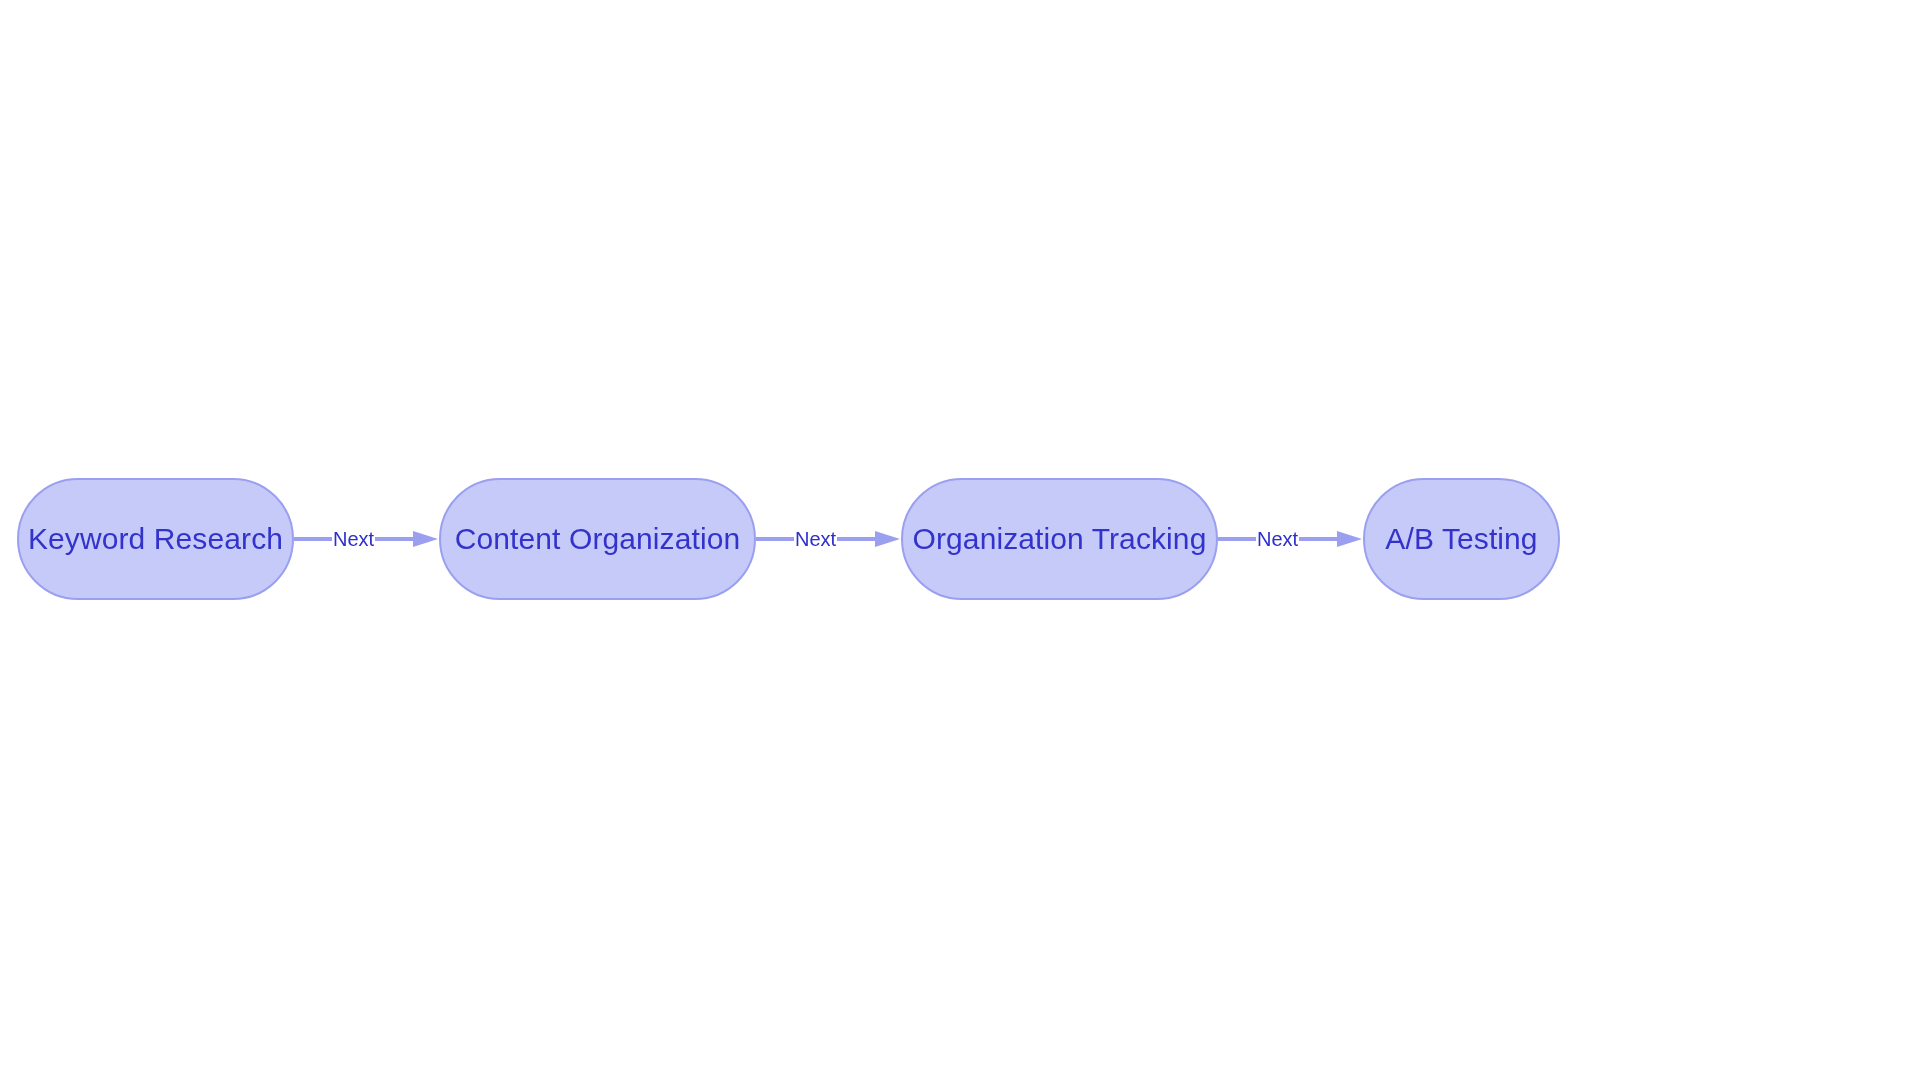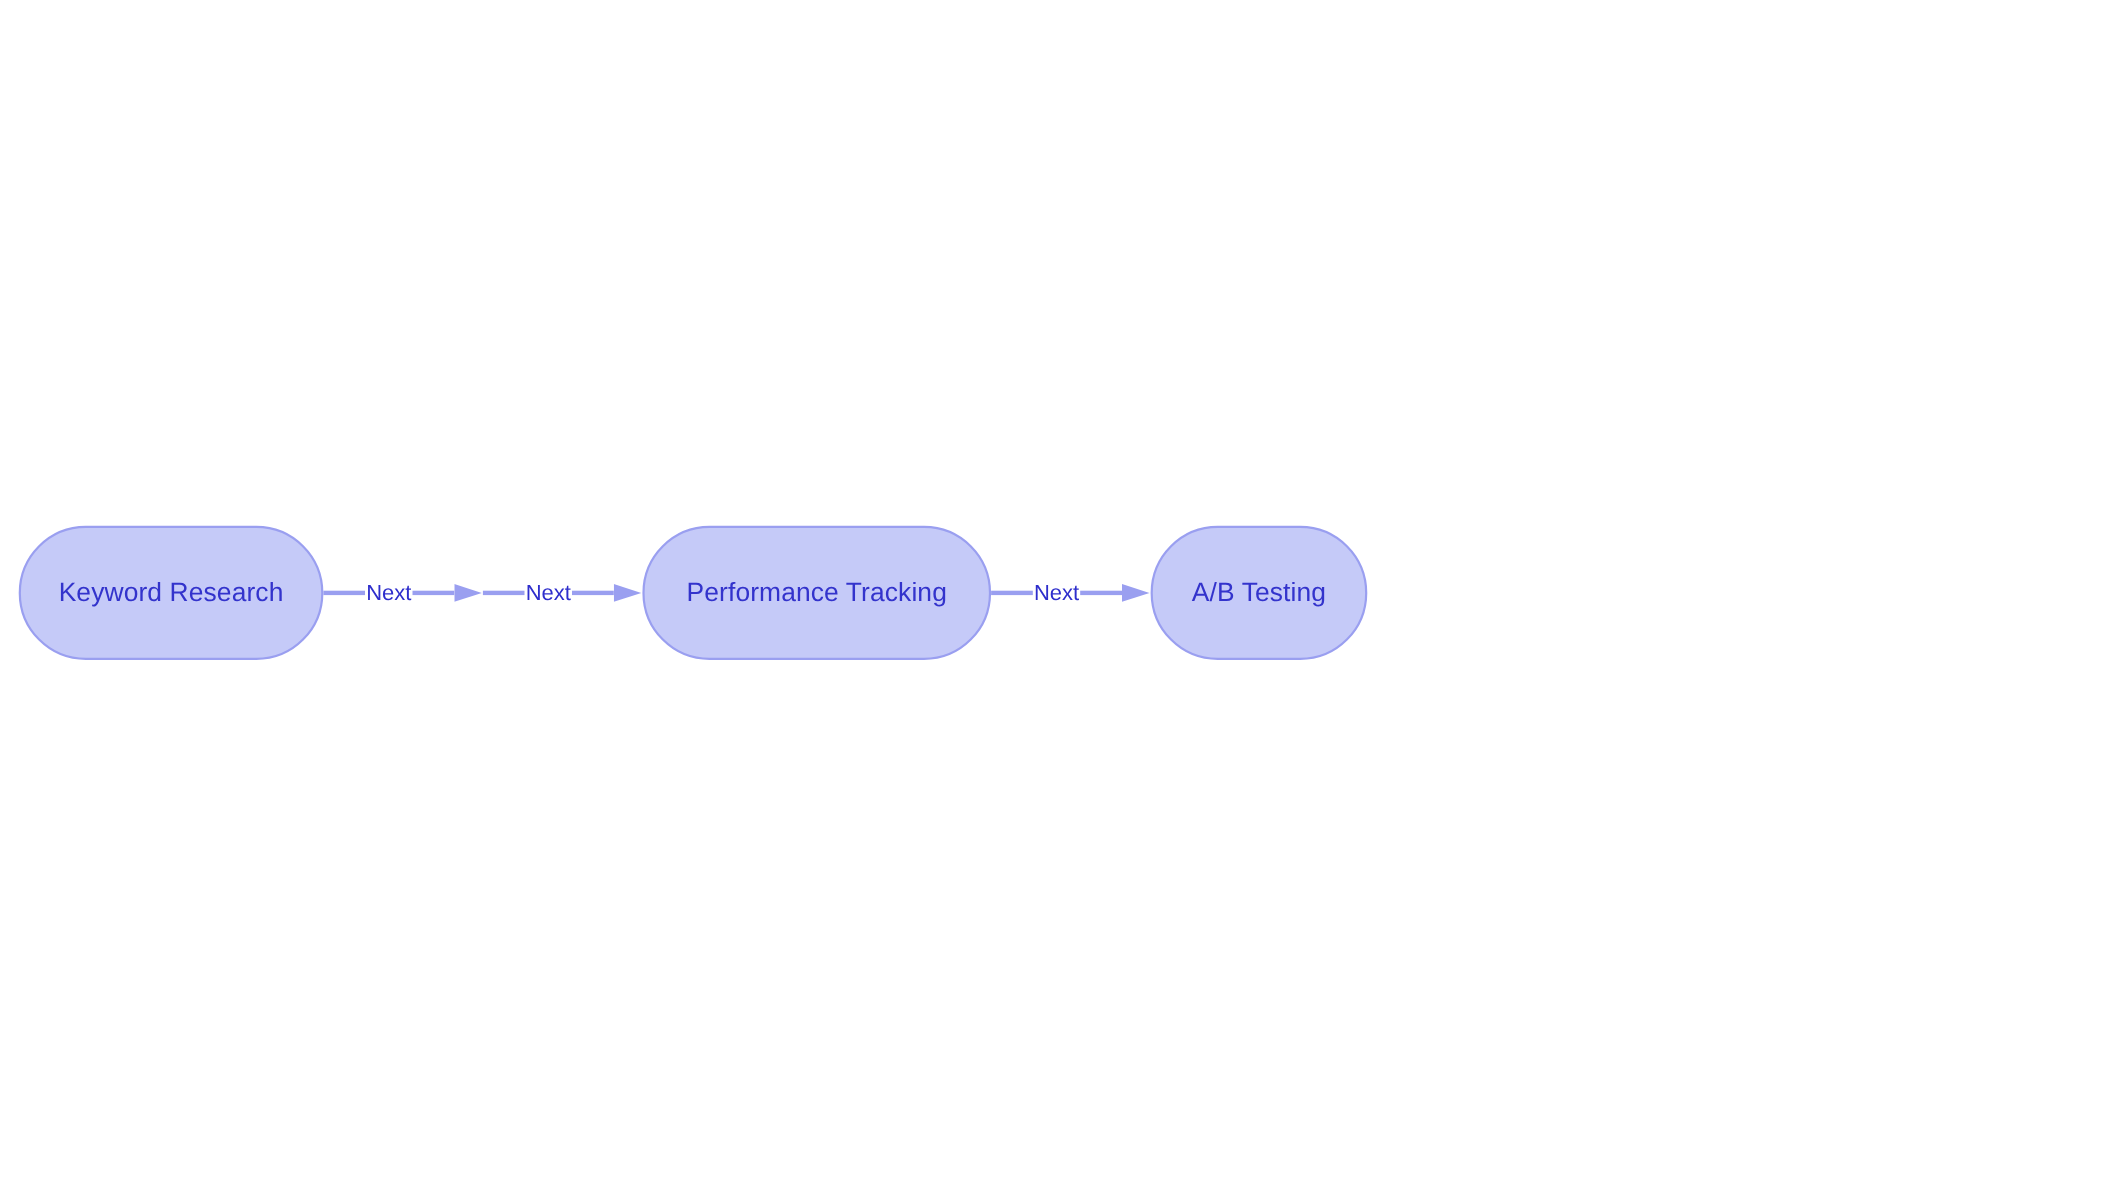--- a/index.html
+++ b/index.html
@@ -42,21 +42,21 @@
     justify-content: center;
     background: #c5caf8;
     border: 2px solid #9a9ff0;
     border-radius: 61px;
     height: 122px;
     flex: 0 0 auto;
   }
   .node-label {
     color: #3333cc;
     font-family: "Liberation Sans", sans-serif;
-    font-size: 24px;
+    font-size: 30px;
     font-weight: 400;
     line-height: 1;
     white-space: nowrap;
     letter-spacing: 0.1px;
   }
 
   .node-1 { width: 277px; }
   .node-2 { width: 317px; }
   .node-3 { width: 317px; }
   .node-4 { width: 197px; }
@@ -118,34 +118,37 @@
       <span class="edge-line"></span>
       <span class="edge-label">Next</span>
       <span class="edge-line"></span>
       <span class="edge-arrow">
         <svg width="26" height="22" viewBox="0 0 26 22" xmlns="http://www.w3.org/2000/svg">
           <path d="M0 3 L0 19 L25 11 Z" fill="#9a9ff0"></path>
         </svg>
       </span>
     </div>
 
+    <div class="node node-2">
+      <span class="node-label">Content Organization</span>
+    </div>
 
     <div class="edge edge-2">
       <span class="edge-line"></span>
       <span class="edge-label">Next</span>
       <span class="edge-line"></span>
       <span class="edge-arrow">
         <svg width="26" height="22" viewBox="0 0 26 22" xmlns="http://www.w3.org/2000/svg">
           <path d="M0 3 L0 19 L25 11 Z" fill="#9a9ff0"></path>
         </svg>
       </span>
     </div>
 
     <div class="node node-3">
-      <span class="node-label">Performance Tracking</span>
+      <span class="node-label">Organization Tracking</span>
     </div>
 
     <div class="edge edge-3">
       <span class="edge-line"></span>
       <span class="edge-label">Next</span>
       <span class="edge-line"></span>
       <span class="edge-arrow">
         <svg width="26" height="22" viewBox="0 0 26 22" xmlns="http://www.w3.org/2000/svg">
           <path d="M0 3 L0 19 L25 11 Z" fill="#9a9ff0"></path>
         </svg>

